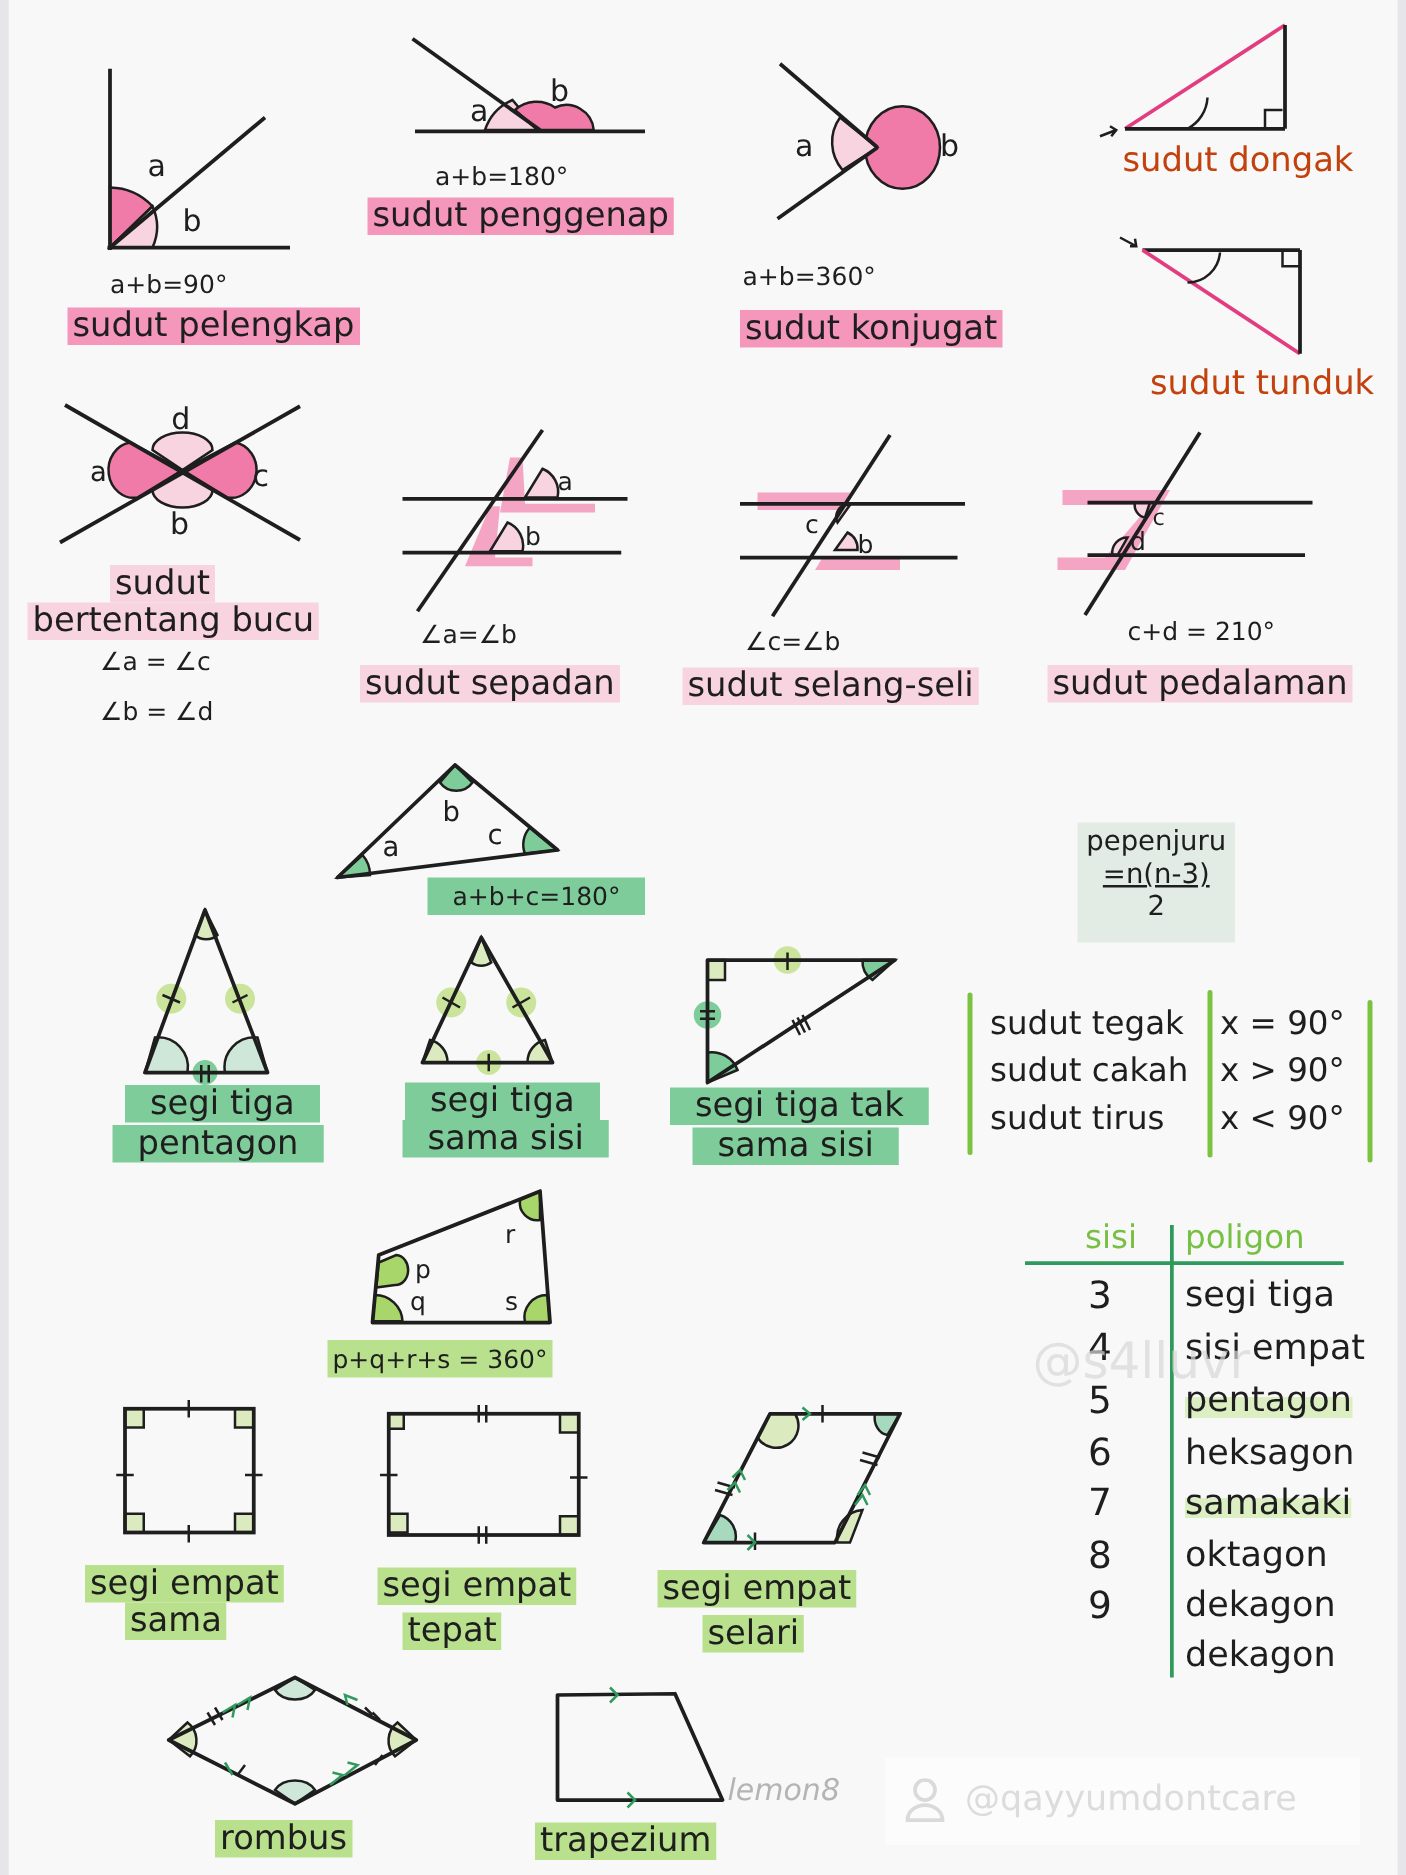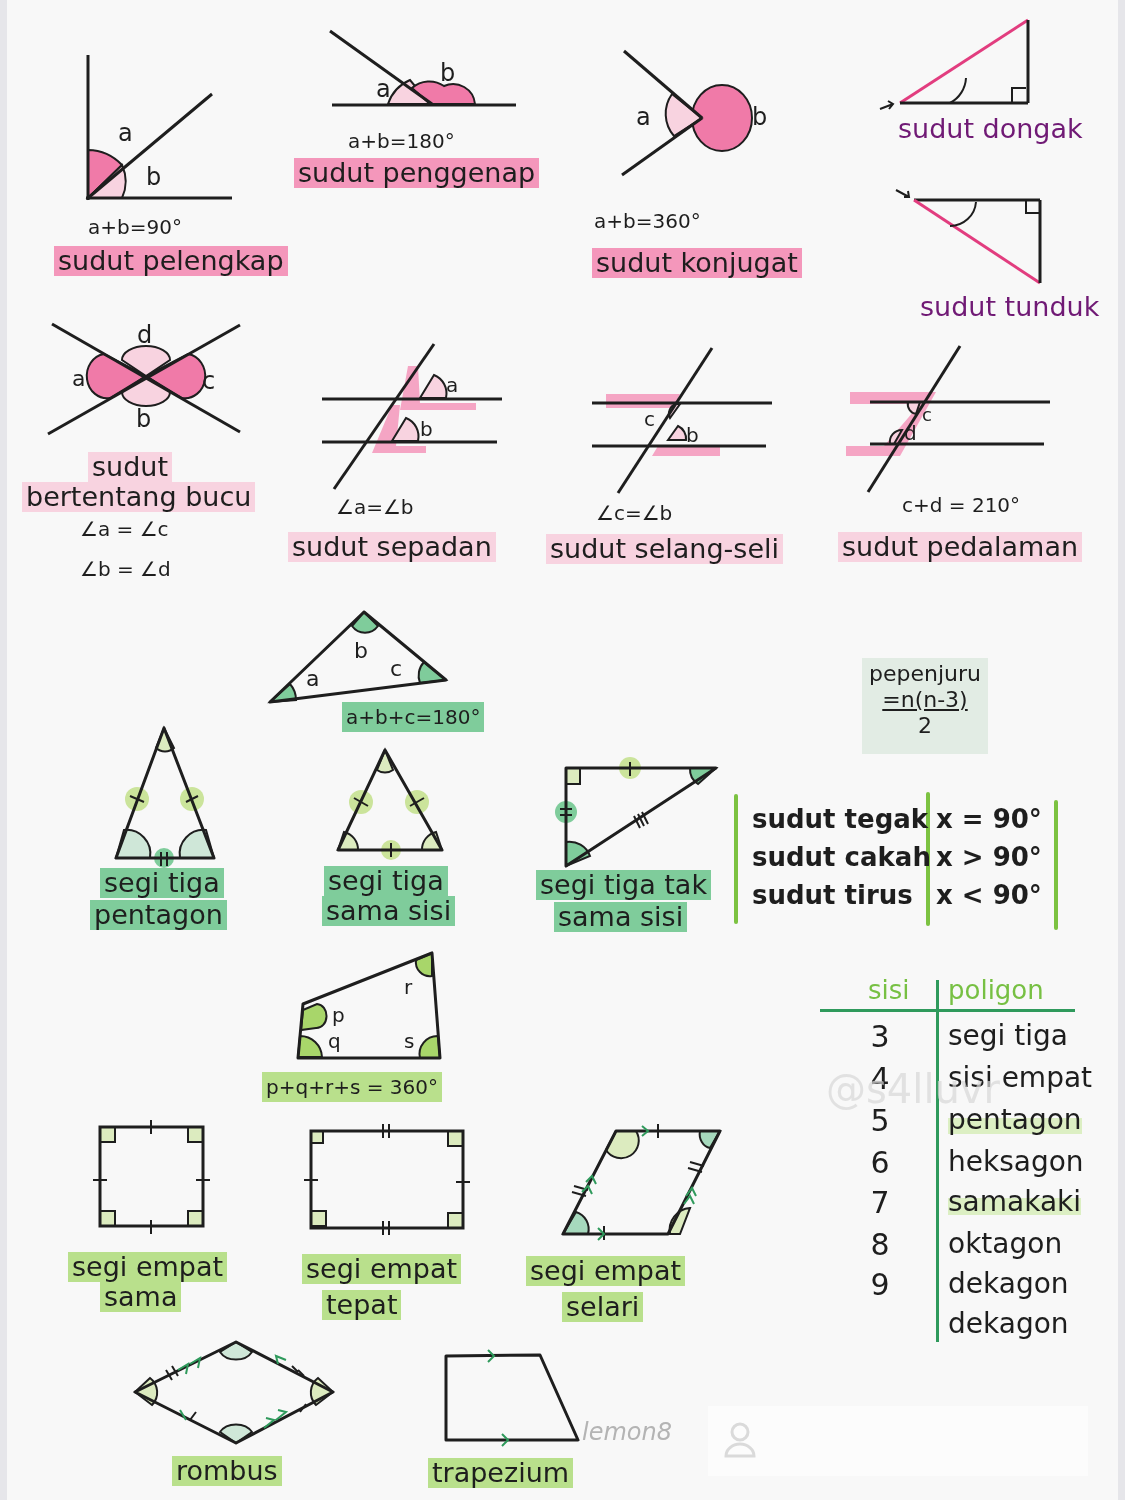--- a/index.html
+++ b/index.html
@@ -8,31 +8,31 @@
     background: #f8f8f8;
     font-family: "DejaVu Sans", sans-serif;
     color: #1e1e1e;
   }
   .leftbar { position: absolute; left: 0; top: 0; width: 7px; height: 1500px; background: #e6e6ea; }
   .rightbar { position: absolute; right: 0; top: 0; width: 7px; height: 1500px; background: #e6e6ea; }
   .abs { position: absolute; }
   .lbl { position: absolute; white-space: nowrap; font-size: 27px; line-height: 30px; }
   .hl-pink { background: #f497bb; padding: 0 4px; }
   .hl-lpink { background: #f8d3e0; padding: 0 4px; }
-  .hl-green { background: #7fcc9b; padding: 0 4px; }
+  .hl-green { background: #7fcc9b; padding: 0 20px; }
   .hl-lgreen { background: #b9e08c; padding: 0 4px; }
-  .pinktxt { color: #701a75; }
+  .pinktxt { color: #c2410c; }
   .formula { position: absolute; white-space: nowrap; font-size: 20px; line-height: 30px; }
   svg { position: absolute; overflow: visible; }
   .pepenjuru {
     position: absolute; left: 862px; top: 658px; width: 126px; height: 96px;
     background: #e2ece4; text-align: center; font-size: 22px; line-height: 26px;
   }
   .frac-num { text-decoration: underline; }
-  .angtable { position: absolute; left: 734px; top: 792px; width: 326px; height: 138px; font-weight: bold; }
+  .angtable { position: absolute; left: 774px; top: 792px; width: 326px; height: 138px; }
   .angtable .vline { position: absolute; width: 4px; background: #7cc241; border-radius: 2px; }
   .angrow { position: absolute; font-size: 26px; line-height: 30px; white-space: nowrap; }
   .poly { position: absolute; left: 820px; top: 975px; width: 260px; height: 370px; }
   .poly .hdr { position: absolute; top: 0; font-size: 26px; color: #77c043; }
   .poly .hline { position: absolute; left: 0; top: 34px; width: 255px; height: 3px; background: #2f9a5c; }
   .poly .vline { position: absolute; left: 116px; top: 5px; width: 3px; height: 362px; background: #2f9a5c; }
   .poly .num { position: absolute; left: 40px; width: 40px; text-align: center; font-size: 30px; }
   .poly .name { position: absolute; left: 128px; font-size: 28px; white-space: nowrap; }
   .wm { position: absolute; color: rgba(220,220,220,0.75); white-space: nowrap; }
 </style>
@@ -349,13 +349,14 @@
   <div class="lbl hl-lgreen" style="left:428px;top:1458px">trapezium</div>
 </div>
 
 <div class="wm" style="left:826px;top:1066px;font-size:40px;color:rgba(215,215,215,0.7)">@s4lluvr</div>
 <div class="wm" style="left:582px;top:1418px;font-size:24px;color:#b4b4b4;font-style:italic">lemon8</div>
 <div class="abs" style="left:708px;top:1406px;width:380px;height:70px;background:rgba(255,255,255,0.55)">
   <svg width="1" height="1" style="left:16px;top:16px">
     <circle cx="16" cy="10" r="8" fill="none" stroke="#dadada" stroke-width="3"></circle>
     <path d="M2 34 A14 12 0 0 1 30 34 Z" fill="none" stroke="#dadada" stroke-width="3"></path>
   </svg>
+  <div class="wm" style="left:64px;top:16px;font-size:28px;color:#dcdcdc">@qayyumdontcare</div>
 </div>
 
 </body></html>

